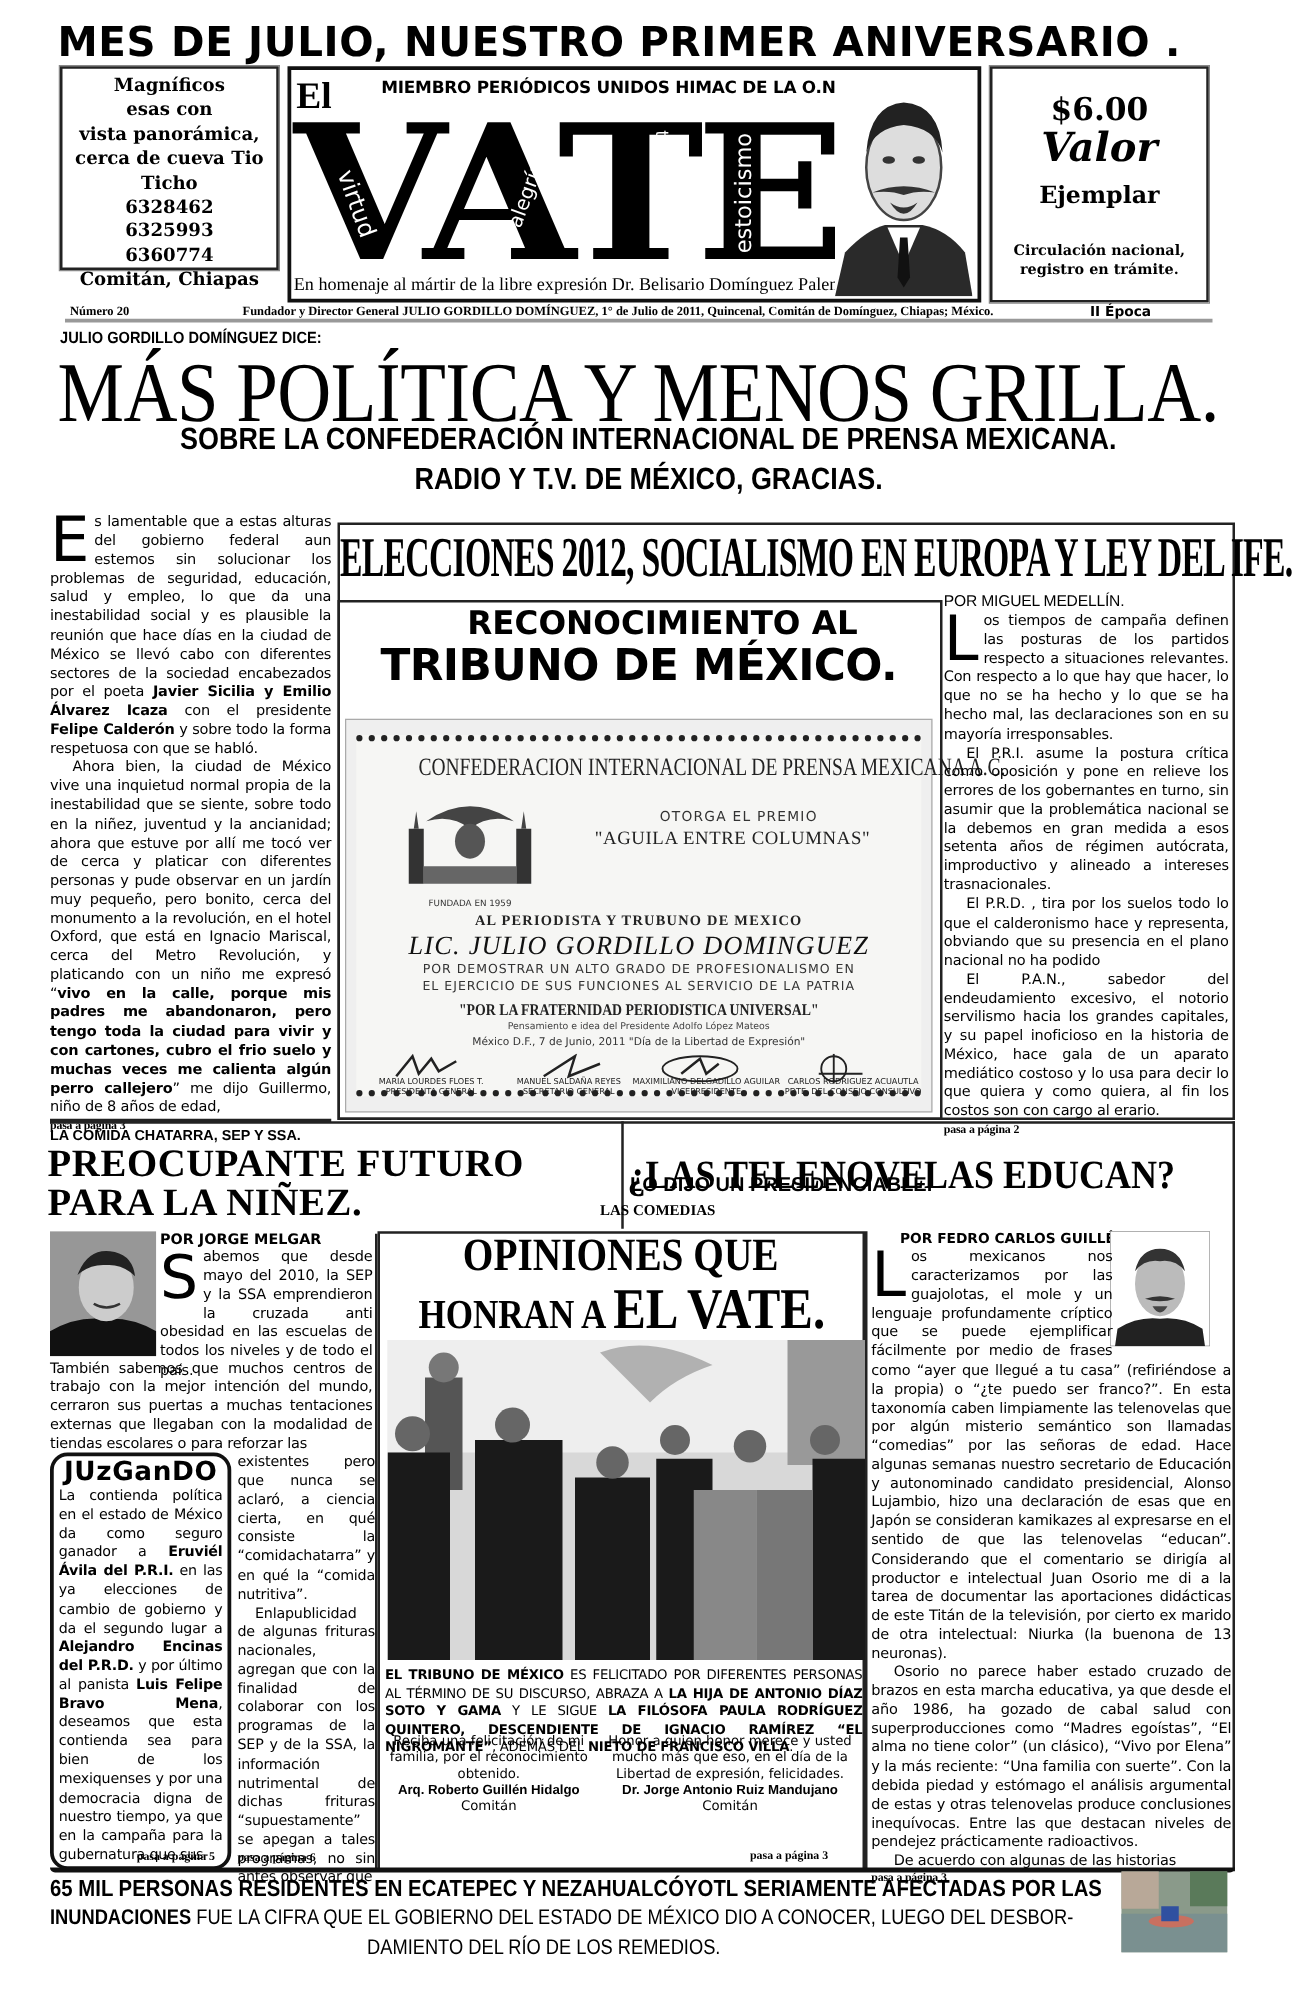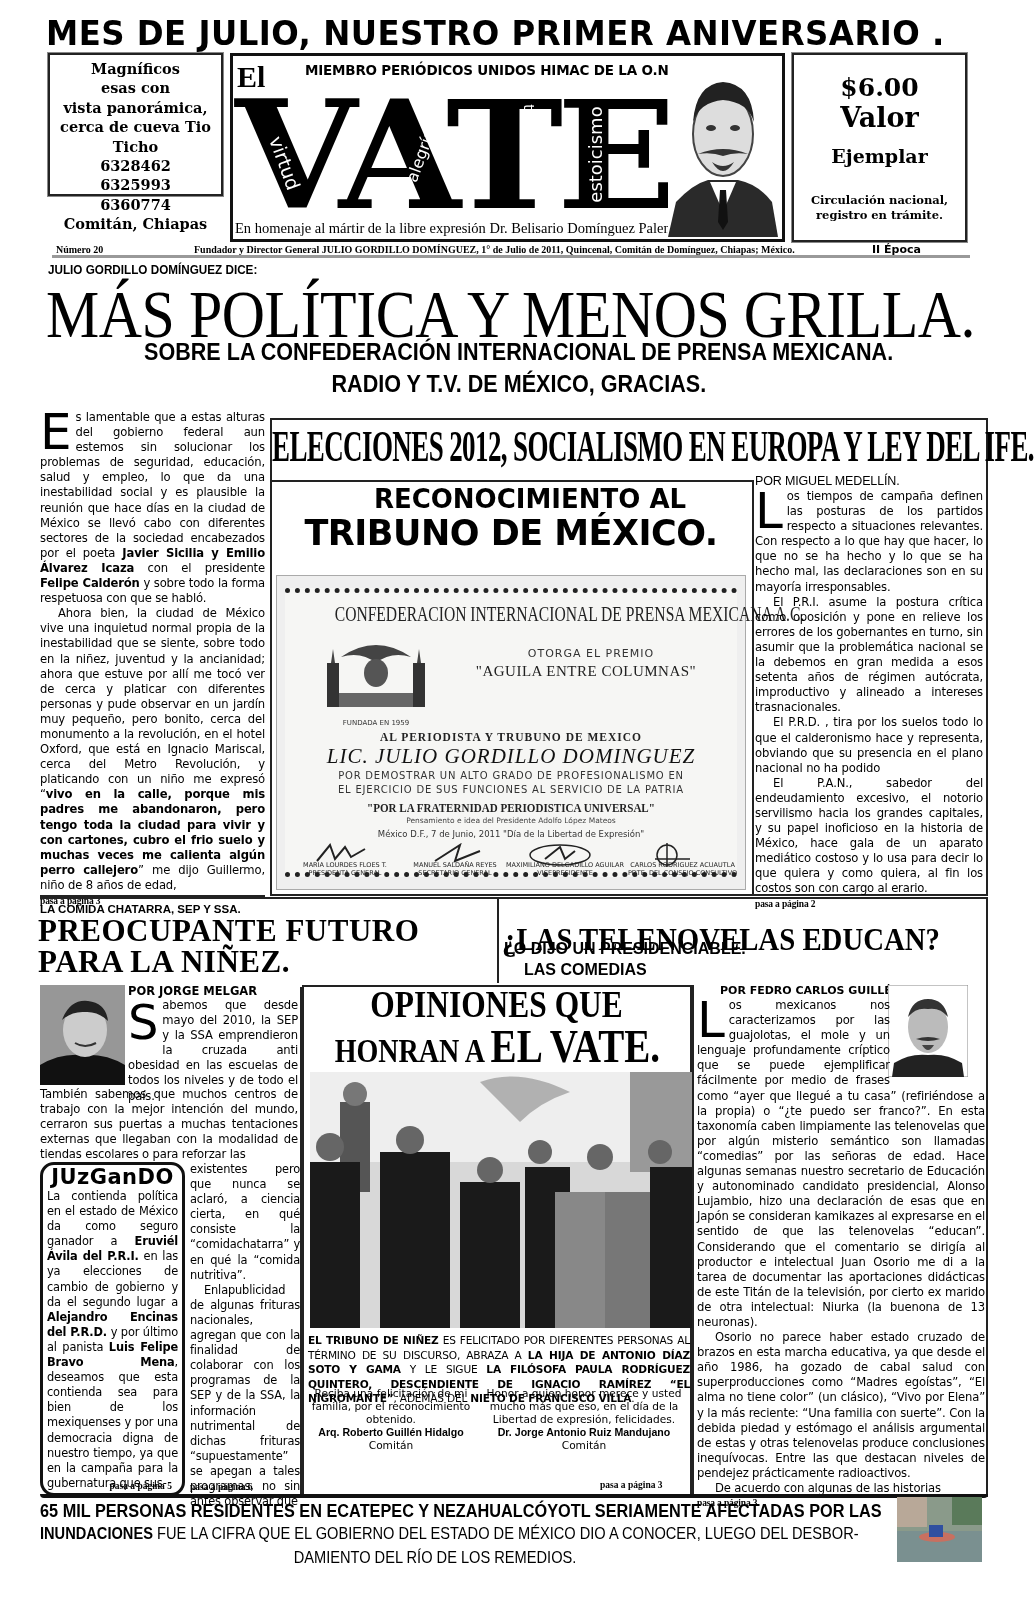--- a/index.html
+++ b/index.html
@@ -5,21 +5,21 @@
   * { box-sizing: border-box; margin: 0; padding: 0; }
   html, body { width: 1035px; height: 1600px; background: #ffffff; overflow: hidden; }
   body { position: relative; font-family: "DejaVu Sans", sans-serif; color: #000; }
   .abs { position: absolute; }
   .libserif { font-family: "Liberation Serif", serif; }
 
   
   #banner { left: 46px; top: 14px; width: 940px; font-size: 33px; font-weight: bold; letter-spacing: 0.5px; white-space: nowrap; font-family: "DejaVu Sans", sans-serif; transform: scaleX(0.98); transform-origin: left; }
 
   .box { border: 2px solid #222; box-shadow: 0 0 0 1px #888; }
-  #ad-left { left: 48px; top: 53px; width: 175px; height: 143px; text-align: center; font-family: "DejaVu Serif", serif; font-weight: bold; font-size: 14.5px; line-height: 19.4px; padding-top: 4px; }
+  #ad-left { left: 48px; top: 53px; width: 175px; height: 163px; text-align: center; font-family: "DejaVu Serif", serif; font-weight: bold; font-size: 14.5px; line-height: 19.4px; padding-top: 4px; }
   #masthead { left: 230px; top: 53px; width: 555px; height: 189px; border: 3px solid #111; }
   #ad-right { left: 792px; top: 53px; width: 175px; height: 189px; text-align: center; font-family: "DejaVu Serif", serif; font-weight: bold; }
 
   #mast-el { left: 4px; top: 4px; font-family: Liberation Serif, serif; font-weight: bold; font-size: 30px; }
   #mast-member { left: 72px; top: 6px; font-size: 13.5px; font-weight: bold; font-family: "DejaVu Sans", sans-serif; letter-spacing: -0.2px; }
   #mast-vate { left: 4px; top: 18px; font-family: "DejaVu Serif", serif; font-weight: bold; font-size: 150px; letter-spacing: -6px; line-height: 1; transform: scaleX(1.05); transform-origin: left; }
   .vword { position: absolute; color: #fff; font-family: "DejaVu Sans", sans-serif; font-size: 18px; white-space: nowrap; }
   #mast-hom { left: 2px; top: 164px; font-family: "Liberation Serif", serif; font-size: 14.5px; white-space: nowrap; }
   #portrait { right: 4px; top: 6px; width: 110px; height: 175px; }
 
@@ -46,21 +46,21 @@
 
   #col-right { left: 755px; top: 474px; width: 228px; }
 
   
   #hr-mid { left: 40px; top: 897px; width: 948px; height: 2px; background: #222; }
   #kick-chat { left: 40px; top: 903px; font-family: "Liberation Sans", sans-serif; font-weight: bold; font-size: 11.5px; }
   #h-preoc { left: 38px; top: 915px; width: 460px; font-family: "Liberation Serif", serif; font-weight: bold; font-size: 31px; line-height: 31px; transform: scaleX(1.0); letter-spacing: 0.5px; }
   #vline-mid { left: 497px; top: 897px; width: 2px; height: 86px; background: #222; }
   #kick-dijo { left: 504px; top: 892px; font-family: "Liberation Sans", sans-serif; font-weight: bold; font-size: 16px; margin-top: 48px; }
   #h-tele { left: 502px; top: 921px; width: 485px; font-family: "Liberation Serif", serif; font-weight: bold; font-size: 32px; white-space: nowrap; transform: scaleX(0.9); transform-origin: left; }
-  #kick-com { left: 524px; top: 961px; font-family: Liberation Sans, sans-serif; font-weight: bold; font-size: 16px; }
+  #kick-com { left: 480px; top: 961px; font-family: Liberation Serif, serif; font-weight: bold; font-size: 12px; }
   #right-border-mid { left: 986px; top: 897px; width: 2px; height: 600px; background: #222; }
 
   #photo-melgar { left: 40px; top: 985px; width: 85px; height: 100px; }
   #by-melgar { left: 128px; top: 984px; font-family: "DejaVu Sans", sans-serif; font-weight: bold; font-size: 11.5px; }
   #col-melgar { left: 128px; top: 998px; width: 170px; }
   #col-melgar2 { left: 40px; top: 1087px; width: 258px; }
   #juz-box { left: 40px; top: 1162px; width: 145px; height: 334px; border: 3px solid #111; border-radius: 14px; padding: 0 4px; }
   #juz-title { font-family: "DejaVu Sans", sans-serif; font-weight: bold; font-size: 21px; text-align: center; letter-spacing: 0.5px; line-height: 24px; }
   #col-sep2 { left: 190px; top: 1162px; width: 110px; }
   #vline-a { left: 300px; top: 987px; width: 2px; height: 510px; background: #222; }
@@ -121,21 +121,21 @@
     <path d="M25 60 Q28 22 55 20 Q84 22 86 60 Q80 40 55 38 Q32 40 25 60 Z" fill="#222"></path>
     <ellipse cx="43" cy="66" rx="5" ry="3" fill="#333"></ellipse>
     <ellipse cx="67" cy="66" rx="5" ry="3" fill="#333"></ellipse>
     <path d="M30 92 Q55 82 80 92 Q66 90 55 94 Q44 90 30 92 Z" fill="#333"></path>
     <path d="M44 100 Q55 118 66 100 Q55 108 44 100 Z" fill="#333"></path>
   </svg>
 </div>
 
 <div id="ad-right" class="abs box">
   <div style="font-size:25px; margin-top:18px; line-height:30px;">$6.00</div>
-  <div style="font-size:27px; line-height:30px;">Valor</div>
+  <div style="font-size:32px; line-height:30px;font-style:italic;">Valor</div>
   <div style="font-size:19px; margin-top:12px;">Ejemplar</div>
   <div style="font-size:11.5px; margin-top:26px; line-height:15px;">Circulación nacional,</div>
   <div style="font-size:11.5px; line-height:15px;">registro en trámite.</div>
 </div>
 
 <div id="dateline" class="abs">
   <span class="abs" style="left:4px; top:0;">Número 20</span>
   <span class="abs" style="left:142px; top:0; white-space:nowrap;">Fundador y Director  General JULIO GORDILLO DOMÍNGUEZ, 1° de Julio de 2011, Quincenal, Comitán de Domínguez, Chiapas; México.</span>
   <span class="abs" style="left:820px; top:-1px; font-family:'DejaVu Sans',sans-serif; font-weight:bold; font-size:11px;">II Época</span>
 </div>
@@ -289,21 +289,21 @@
     <circle cx="180" cy="98" r="13"></circle>
     <circle cx="230" cy="80" r="12"></circle>
     <circle cx="290" cy="85" r="13"></circle>
     <circle cx="350" cy="80" r="12"></circle>
   </g>
   <rect x="245" y="120" width="50" height="136" fill="#888"></rect>
   <rect x="295" y="120" width="45" height="136" fill="#777"></rect>
 </svg>
 
 <div id="caption" class="abs">
-  <b>EL TRIBUNO DE NIÑEZ</b><span> ES FELICITADO POR DIFERENTES PERSONAS AL TÉRMINO DE SU DISCURSO, ABRAZA A </span><b>LA HIJA DE ANTONIO DÍAZ SOTO Y GAMA</b><span> Y LE SIGUE </span><b>LA FILÓSOFA PAULA RODRÍGUEZ QUINTERO, DESCENDIENTE DE IGNACIO RAMÍREZ “EL NIGROMANTE”</b><span>, ADEMÁS DEL </span><b>NIETO DE FRANCISCO VILLA</b><span>.</span>
+  <b>EL TRIBUNO DE MÉXICO</b><span> ES FELICITADO POR DIFERENTES PERSONAS AL TÉRMINO DE SU DISCURSO, ABRAZA A </span><b>LA HIJA DE ANTONIO DÍAZ SOTO Y GAMA</b><span> Y LE SIGUE </span><b>LA FILÓSOFA PAULA RODRÍGUEZ QUINTERO, DESCENDIENTE DE IGNACIO RAMÍREZ “EL NIGROMANTE”</b><span>, ADEMÁS DEL </span><b>NIETO DE FRANCISCO VILLA</b><span>.</span>
 </div>
 <div class="ded" style="left:306px; width:170px;">
   <div>Reciba una felicitación de mi familia, por el reconocimiento obtenido.</div>
   <b>Arq. Roberto Guillén Hidalgo</b>
   <div>Comitán</div>
 </div>
 <div class="ded" style="left:478px; width:212px;">
   <div>Honor  a quien honor merece y usted mucho más que eso, en el día de la Libertad de expresión, felicidades.</div>
   <b>Dr. Jorge Antonio Ruiz Mandujano</b>
   <div>Comitán</div>

